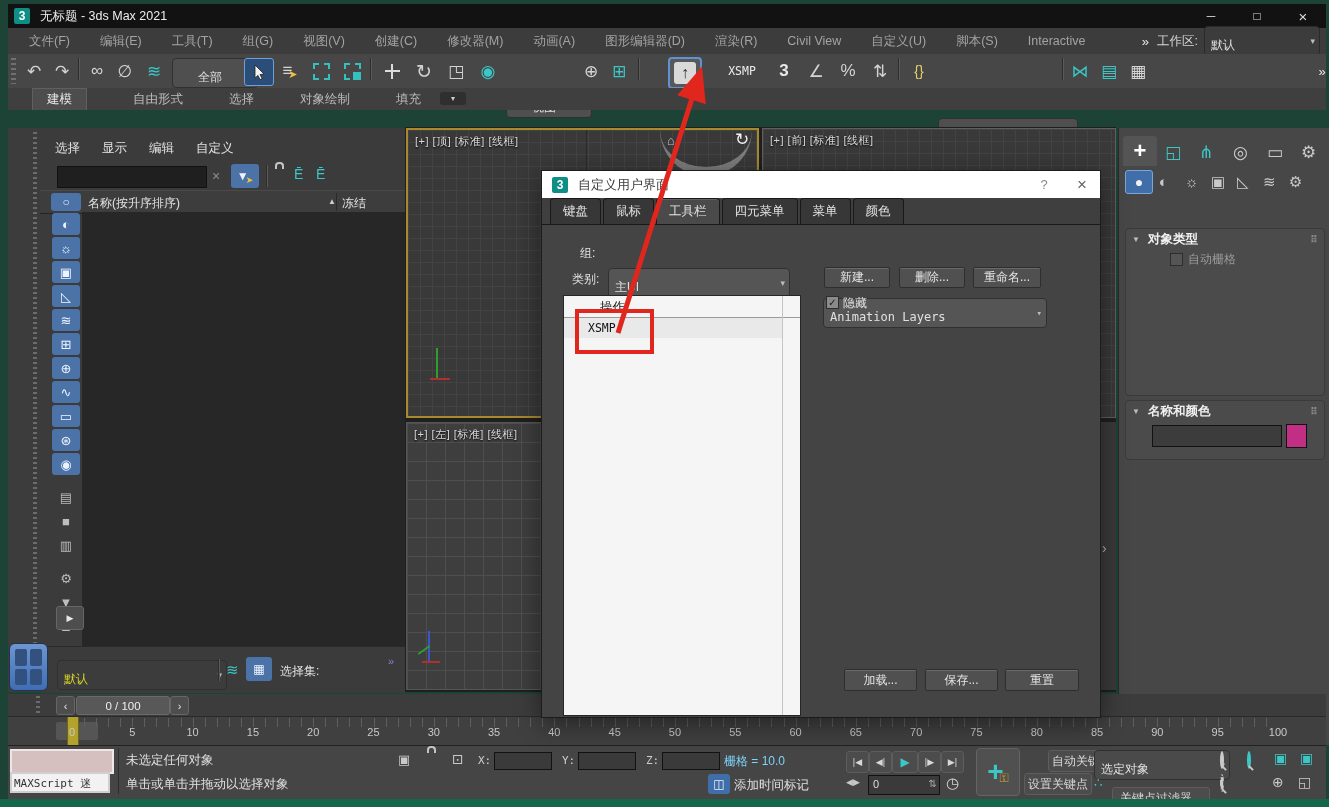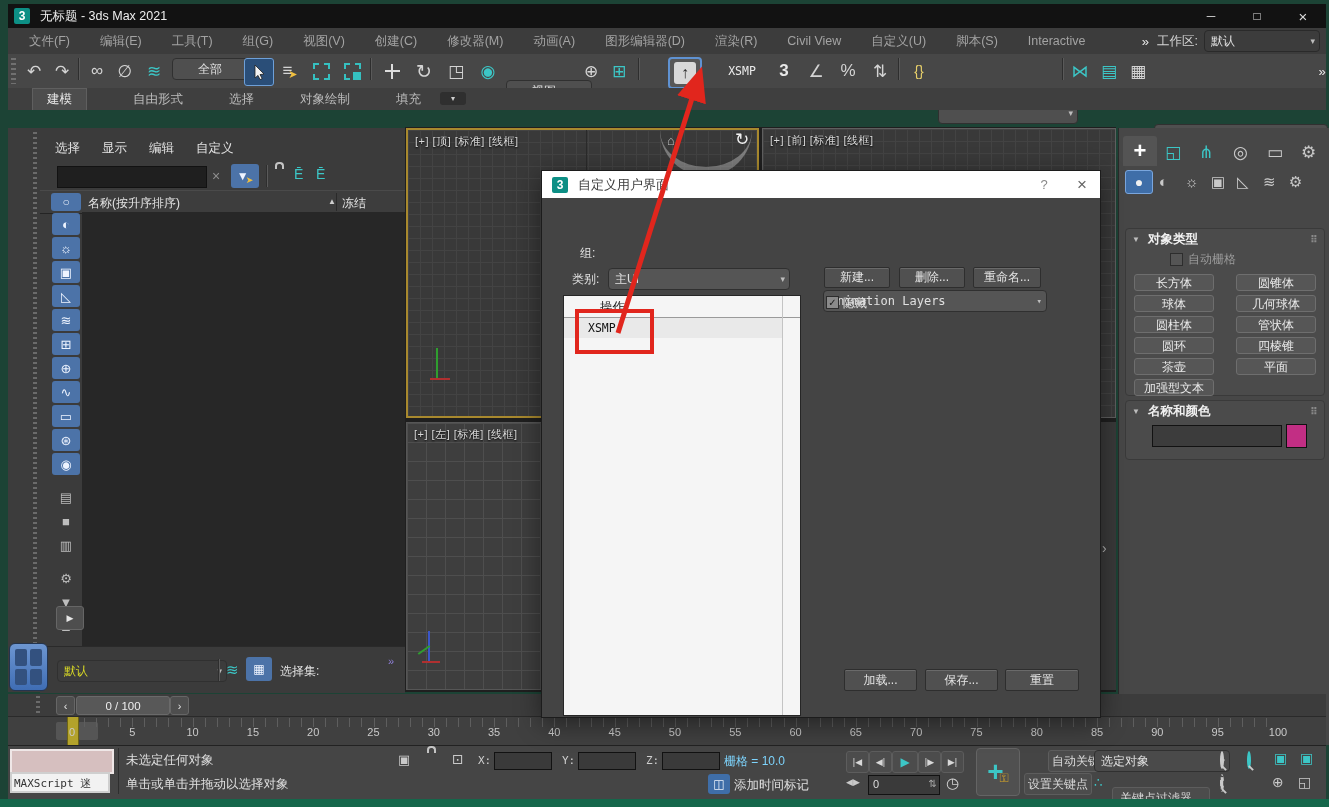--- a/index.html
+++ b/index.html
@@ -15,21 +15,21 @@
          display:flex;align-items:center;justify-content:center;border-radius:2px;margin:0 10px 0 6px}
   .winbtn{width:46px;height:24px;display:flex;align-items:center;justify-content:center;color:#ddd;font-size:12px}
   .menubar{left:8px;top:28px;width:1318px;height:26px;background:#3c3c3c;border-bottom:1px solid #262626;display:flex;align-items:center}
   .menubar > .mitems{display:flex;height:26px}
   .menubar .mitems span{padding:0 15px;line-height:26px;font-size:12.5px;color:#a3a3a3;white-space:nowrap}
   .toolbar{left:8px;top:54px;width:1318px;height:34px;background:#474747;border-bottom:1px solid #232323}
   .tb{position:absolute;top:4px;height:26px;display:flex;align-items:center;justify-content:center;color:#cfcfcf}
   .tbg{font-size:17px;color:#d4d4d4}
   .sep{width:1px;height:22px;background:#2e2e2e;border-right:1px solid #5a5a5a}
   .dd{position:relative;background:#4f4f4f;border:1px solid #303030;border-radius:4px;height:20px;
-      display:flex;align-items:center;padding:0 16px 0 6px;color:#e0e0e0;font-size:12px;white-space:nowrap;overflow:hidden}
+      display:flex;align-items:center;padding:8px 16px 0 6px;color:#e0e0e0;font-size:12px;white-space:nowrap;overflow:hidden}
   .dd::after{content:"▾";position:absolute;right:4px;top:50%;transform:translateY(-50%);font-size:9px;color:#bdbdbd}
   .ddk{background:#3c3c3c;border-color:#2a2a2a}
   .activebtn{background:#2a4e78;border:1px solid #6ea0d8;border-radius:3px}
   .hoverbtn{background:#585858;border:2px solid #5f92d2;border-radius:4px}
   .dots{width:5px;background:repeating-linear-gradient(#9a9a9a 0 2px,transparent 2px 5px);opacity:.5}
   .dashsq{width:13px;height:13px;border:2px dashed #35c0c0}
   .cross{width:15px;height:15px;background:linear-gradient(#dcdcdc,#dcdcdc) 50% 50%/2px 15px no-repeat,
          linear-gradient(#dcdcdc,#dcdcdc) 50% 50%/15px 2px no-repeat}
   
   .ribbon1{left:8px;top:88px;width:1318px;height:22px;background:#3f3f3f}
@@ -296,20 +296,28 @@
   <div class="ab" style="left:1102px;top:540px;color:#b5b5b5;font-size:14px;z-index:5">›</div>
 
   <div class="ab dialog">
     <div class="dlg-title">
       <span class="logo3" style="margin-left:10px">3</span>
       <span style="color:#3c3c3c;font-size:13px">自定义用户界面</span>
       <span style="flex:1"></span>
       <span style="color:#888;font-size:13px;width:40px;text-align:center">?</span>
       <span style="color:#666;font-size:17px;width:36px;text-align:center">×</span>
     </div>
+    <div class="dlg-tabs">
+        <span>键盘</span>
+        <span>鼠标</span>
+        <span>工具栏</span>
+        <span>四元菜单</span>
+        <span>菜单</span>
+        <span>颜色</span>
+      </div>
 
     <span class="ab" style="left:38px;top:74px;color:#e2e2e2">组:</span>
     <div class="dd ab" style="left:66px;top:70px;width:158px;background:#555">主UI</div>
     <div class="dd ab mono" style="left:281px;top:70px;width:200px;background:#555;font-size:12px">Animation Layers</div>
 
     <span class="ab" style="left:30px;top:100px;color:#e2e2e2">类别:</span>
     <div class="dd ab" style="left:66px;top:96px;width:158px;background:#555">【萌妹汉化】</div>
     <div class="mbtn ab" style="left:282px;top:96px;width:64px;height:19px">新建...</div>
     <div class="mbtn ab" style="left:357px;top:96px;width:64px;height:19px">删除...</div>
     <div class="mbtn ab" style="left:431px;top:96px;width:66px;height:19px">重命名...</div>
@@ -354,33 +362,20 @@
       <div class="rhead">
         <span style="font-size:8px;color:#bdbdbd;margin-right:8px">▼</span>
         <span>对象类型</span>
         <span style="flex:1"></span>
           <span style="color:#8a8a8a;font-size:10px">⠿</span>
       </div>
       <div class="r" style="margin:2px 0 4px 44px">
         <span class="cb" style="background:#555;color:transparent"></span>
         <span style="color:#9a9a9a;margin-left:5px">自动栅格</span>
       </div>
-      <div class="prim">
-          <span>长方体</span>
-          <span>圆锥体</span>
-          <span>球体</span>
-          <span>几何球体</span>
-          <span>圆柱体</span>
-          <span>管状体</span>
-          <span>圆环</span>
-          <span>四棱锥</span>
-          <span>茶壶</span>
-          <span>平面</span>
-          <span>加强型文本</span>
-        </div>
     </div>
 
     <div class="rollout" style="top:272px;height:58px">
       <div class="rhead">
         <span style="font-size:8px;color:#bdbdbd;margin-right:8px">▼</span>
         <span>名称和颜色</span>
         <span style="flex:1"></span>
           <span style="color:#8a8a8a;font-size:10px">⠿</span>
       </div>
       <div class="ab field" style="left:26px;top:24px;width:128px;background:#3c3c3c"></div>

